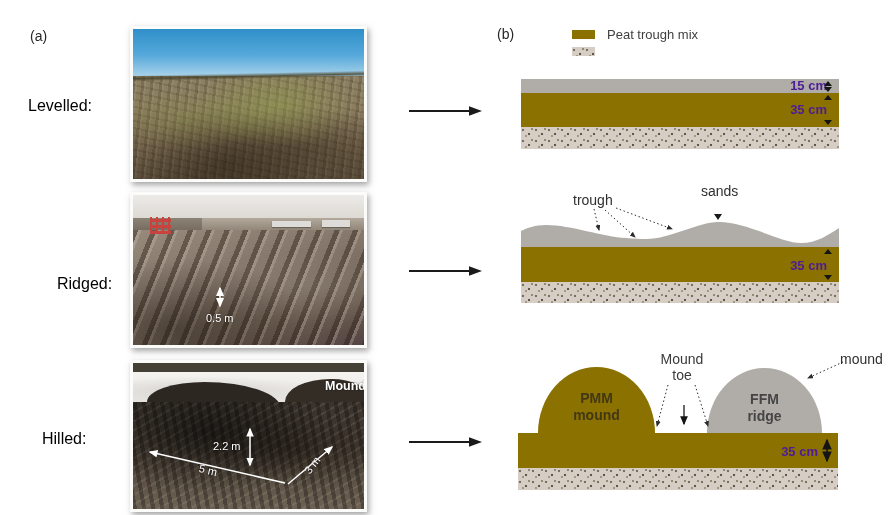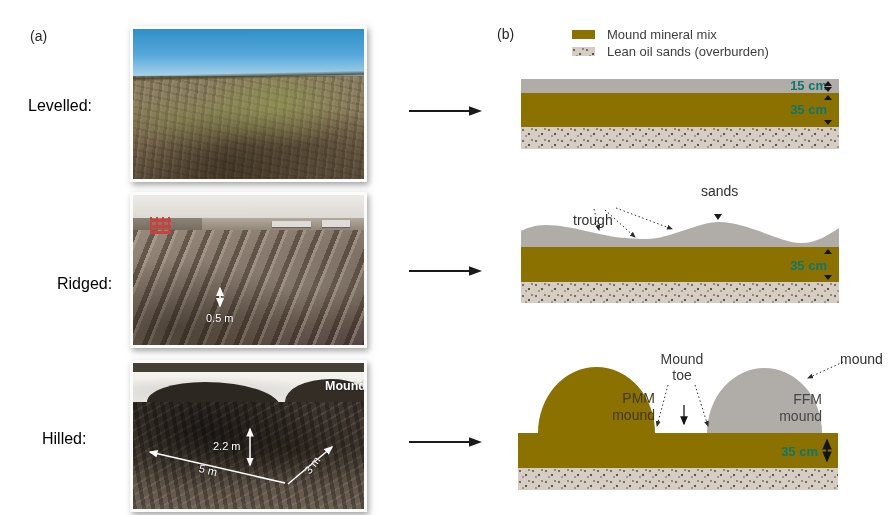--- a/index.html
+++ b/index.html
@@ -21,23 +21,23 @@
   .pmm-fill{background:var(--peat-mineral-mix,#8b7100);}
   .los-fill{background-color:var(--lean-oil-sands,#d6cec4);
     background-image:
       radial-gradient(circle at 2px 3px,  #7b6d5f 1px, transparent 1.6px),
       radial-gradient(circle at 8px 7px,  #5f554b 1px, transparent 1.6px),
       radial-gradient(circle at 11px 2px, #978876 .9px, transparent 1.5px),
       radial-gradient(circle at 5px 9px,  #a59584 .9px, transparent 1.5px);
     background-size:13px 11px;}
 
   
-  .cm-label{font-weight:bold;font-size:13px;color:#0f766e;white-space:nowrap;}
+  .cm-label{font-weight:bold;font-size:13px;color:#4c1d95;white-space:nowrap;}
   .diagram-label{font-size:14px;color:#2f2f2f;white-space:nowrap;}
-  .mound-text{font-size:14px;line-height:17px;text-align:right;white-space:pre-line;}
+  .mound-text{font-size:14px;line-height:17px;text-align:center;white-space:pre-line;font-weight:bold;}
   .toe-text{font-size:14px;line-height:16px;text-align:center;white-space:pre-line;color:#3a3a3a;}
 
   
   .tri{width:0;height:0;}
   .tri-up{border-left:4px solid transparent;border-right:4px solid transparent;border-bottom:5px solid #141414;}
   .tri-down{border-left:4px solid transparent;border-right:4px solid transparent;border-top:5px solid #141414;}
 
   
   .dome{border-radius:50% 50% 0 0 / 100% 100% 0 0;}
 
@@ -169,41 +169,40 @@
   </svg>
   <svg class="abs" style="left:408px;top:435px;" width="76" height="14" viewBox="0 0 76 14">
     <line x1="1" y1="7" x2="62" y2="7" stroke="#1a1a1a" stroke-width="2.2"></line>
     <polygon points="61,2.2 74,7 61,11.8" fill="#1a1a1a"></polygon>
   </svg>
 
   <div class="abs panel-label" style="left:497px;top:26px;">(b)</div>
 
   <div class="abs legend-row" style="left:572px;top:28px;">
     <div class="swatch pmm-fill"></div>
-    <div class="legend-label">Mound mineral mix</div>
+    <div class="legend-label">Peat trough mix</div>
   </div>
   <div class="abs legend-row" style="left:572px;top:45px;">
     <div class="swatch los-fill"></div>
-    <div class="legend-label">Lean oil sands (overburden)</div>
   </div>
 
   <div class="abs" style="left:521px;top:79px;width:318px;height:70px;">
     <div class="abs ffm-fill" style="left:0;top:0;width:318px;height:14px;"></div>
     <div class="abs pmm-fill" style="left:0;top:14px;width:318px;height:34px;"></div>
     <div class="abs los-fill" style="left:0;top:48px;width:318px;height:22px;"></div>
     <div class="abs cm-label" style="right:12px;top:0;line-height:14px;">15 cm</div>
     <div class="abs tri tri-up" style="left:303px;top:1.5px;"></div>
     <div class="abs tri tri-down" style="left:303px;top:8px;"></div>
     <div class="abs cm-label" style="right:12px;top:23px;">35 cm</div>
     <div class="abs tri tri-up" style="left:303px;top:16px;"></div>
     <div class="abs tri tri-down" style="left:303px;top:41px;"></div>
   </div>
 
   <div class="abs" style="left:521px;top:182px;width:318px;height:121px;">
-    <div class="abs diagram-label" style="left:52px;top:10px;margin-top:20px;">trough</div>
+    <div class="abs diagram-label" style="left:52px;top:10px;">trough</div>
     <div class="abs diagram-label" style="left:180px;top:1px;">sands</div>
     <svg class="abs" style="left:0;top:36px;" width="318" height="29" viewBox="0 0 318 29">
       <path d="M0,13 C6,10 14,7 25,7 C50,7 82,19 105,20 C113,20.6 118,21 125,21
                C150,21 176,4 198,4 C226,4 260,25 280,25 C296,25 307,17 318,10
                L318,29 L0,29 Z" fill="var(--forest-floor,#b0aca8)"></path>
     </svg>
     <div class="abs pmm-fill" style="left:0;top:65px;width:318px;height:35px;"></div>
     <div class="abs los-fill" style="left:0;top:100px;width:318px;height:21px;"></div>
     <svg class="abs" style="left:0;top:20px;" width="318" height="45" viewBox="0 0 318 45">
       <defs>
@@ -223,21 +222,21 @@
 
   <div class="abs" style="left:518px;top:348px;width:376px;height:144px;">
     <div class="abs dome pmm-fill" style="left:20px;top:19px;width:117px;height:66px;"></div>
     <div class="abs dome ffm-fill" style="left:189px;top:20px;width:115px;height:65px;"></div>
     <div class="abs pmm-fill" style="left:0;top:85px;width:320px;height:35px;"></div>
     <div class="abs los-fill" style="left:0;top:120px;width:320px;height:22px;"></div>
 
     <div class="abs mound-text" style="left:20px;top:42px;width:117px;color:#423813;">PMM
 mound</div>
     <div class="abs mound-text" style="left:189px;top:43px;width:115px;color:#454545;">FFM
-mound</div>
+ridge</div>
     <div class="abs toe-text" style="left:134px;top:3px;width:60px;">Mound
 toe</div>
     <div class="abs diagram-label" style="left:322px;top:3px;">mound</div>
 
     <svg class="abs" style="left:0;top:0;" width="376" height="144" viewBox="0 0 376 144">
       <defs>
         <marker id="dah2" markerWidth="7" markerHeight="7" refX="5" refY="2.5" orient="auto">
           <path d="M0,0 L6,2.5 L0,5 Z" fill="#2b2b2b"></path>
         </marker>
         <marker id="sah1" markerWidth="8" markerHeight="8" refX="6" refY="3" orient="auto-start-reverse">

